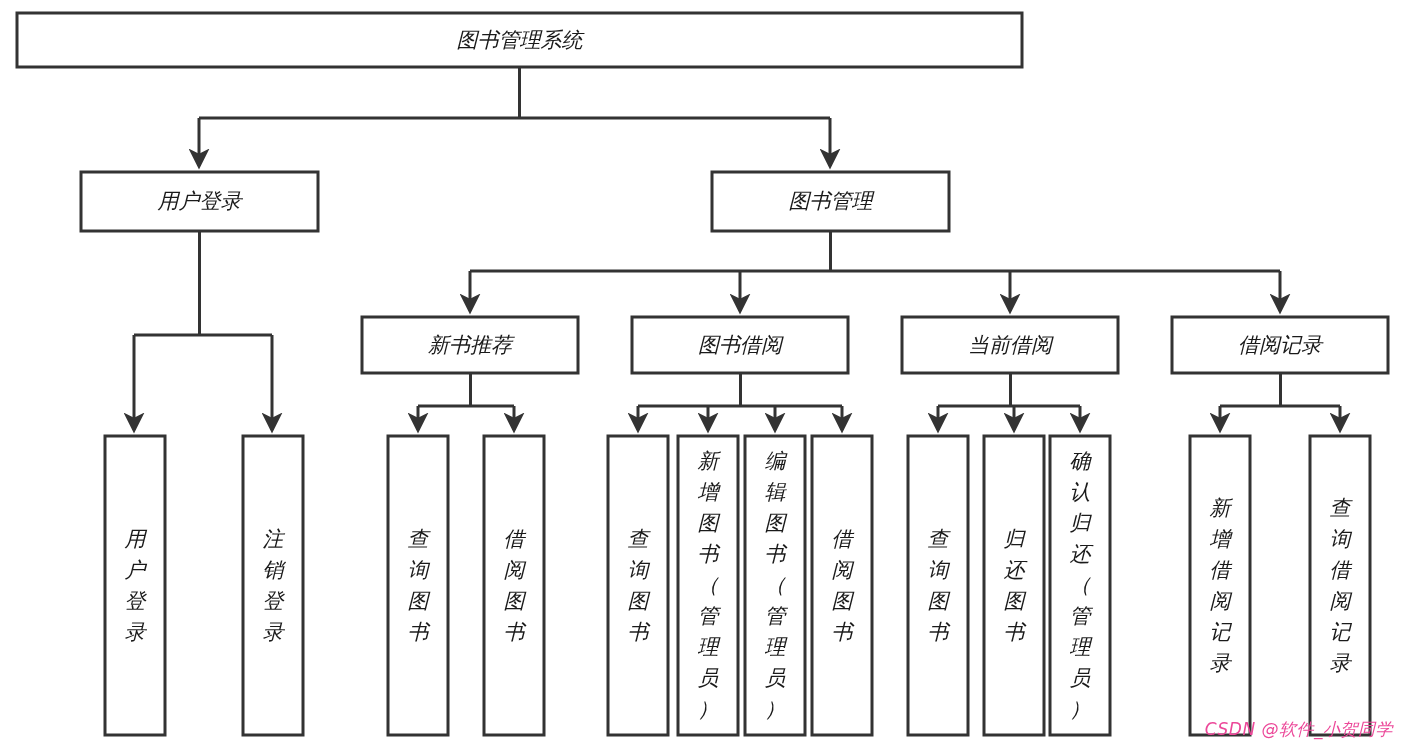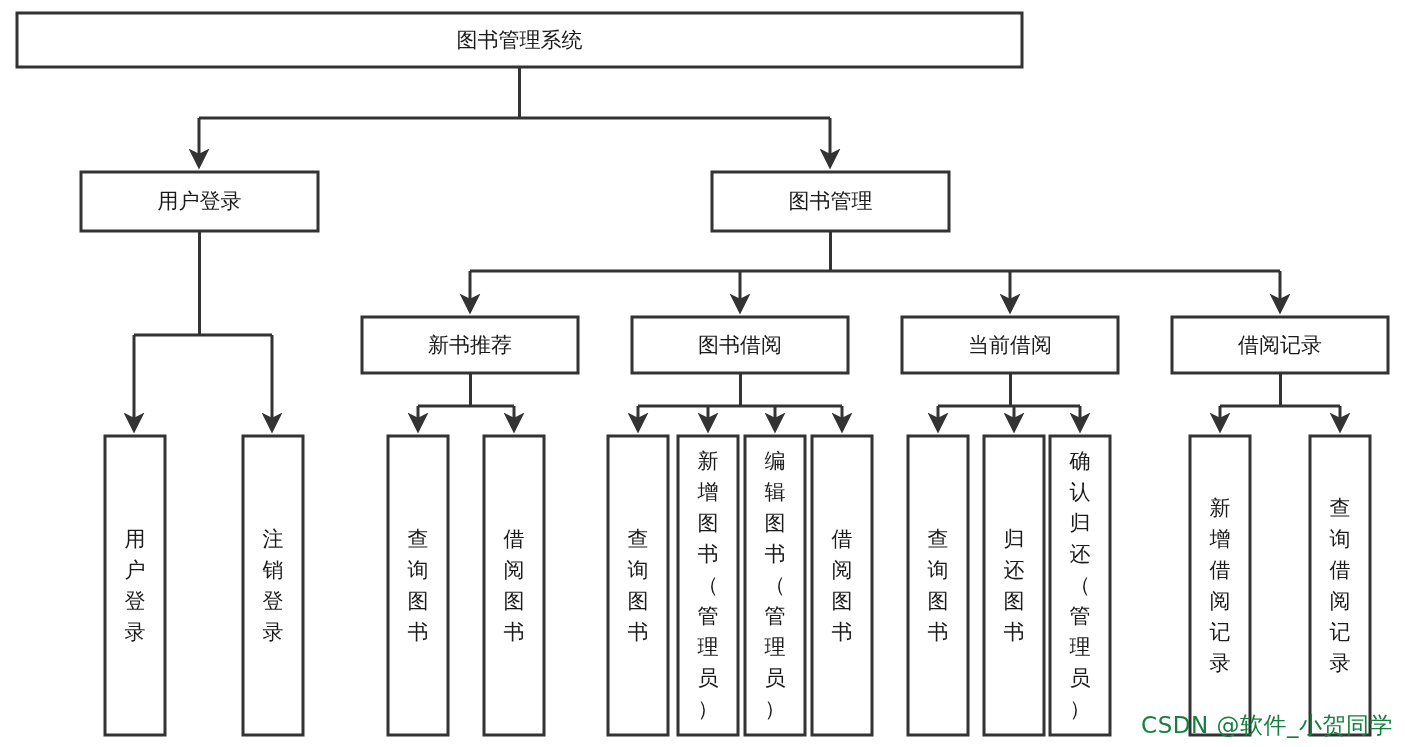--- a/index.html
+++ b/index.html
@@ -11,20 +11,21 @@
   body {
     width: 1405px;
     height: 747px;
     font-family: "DejaVu Sans", "Liberation Sans", sans-serif;
     overflow: hidden;
   }
   #diagram-root {
     position: relative;
     width: 1405px;
     height: 747px;
+    font-style: italic;
   }
   svg.diagram {
     display: block;
     width: 1405px;
     height: 747px;
   }
   .node-box {
     fill: #ffffff;
     stroke: #333333;
     stroke-width: 3;
@@ -49,22 +50,22 @@
   }
   .arrow-head {
     fill: #333333;
     stroke: none;
   }
   .watermark {
     position: absolute;
     right: 12px;
     bottom: 6px;
     font-family: "DejaVu Sans", "Liberation Sans", sans-serif;
-    font-size: 23px;
-    color: #15803d;
+    font-size: 17px;
+    color: #ec4899;
     white-space: nowrap;
     letter-spacing: 0.5px;
     pointer-events: none;
   }
 </style>
 </head>
 <body>
 
 <div id="diagram-root">
 

